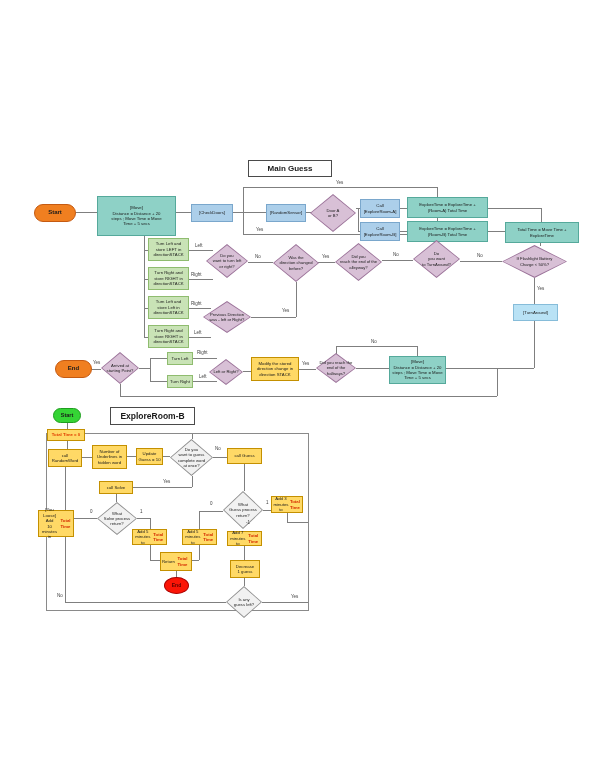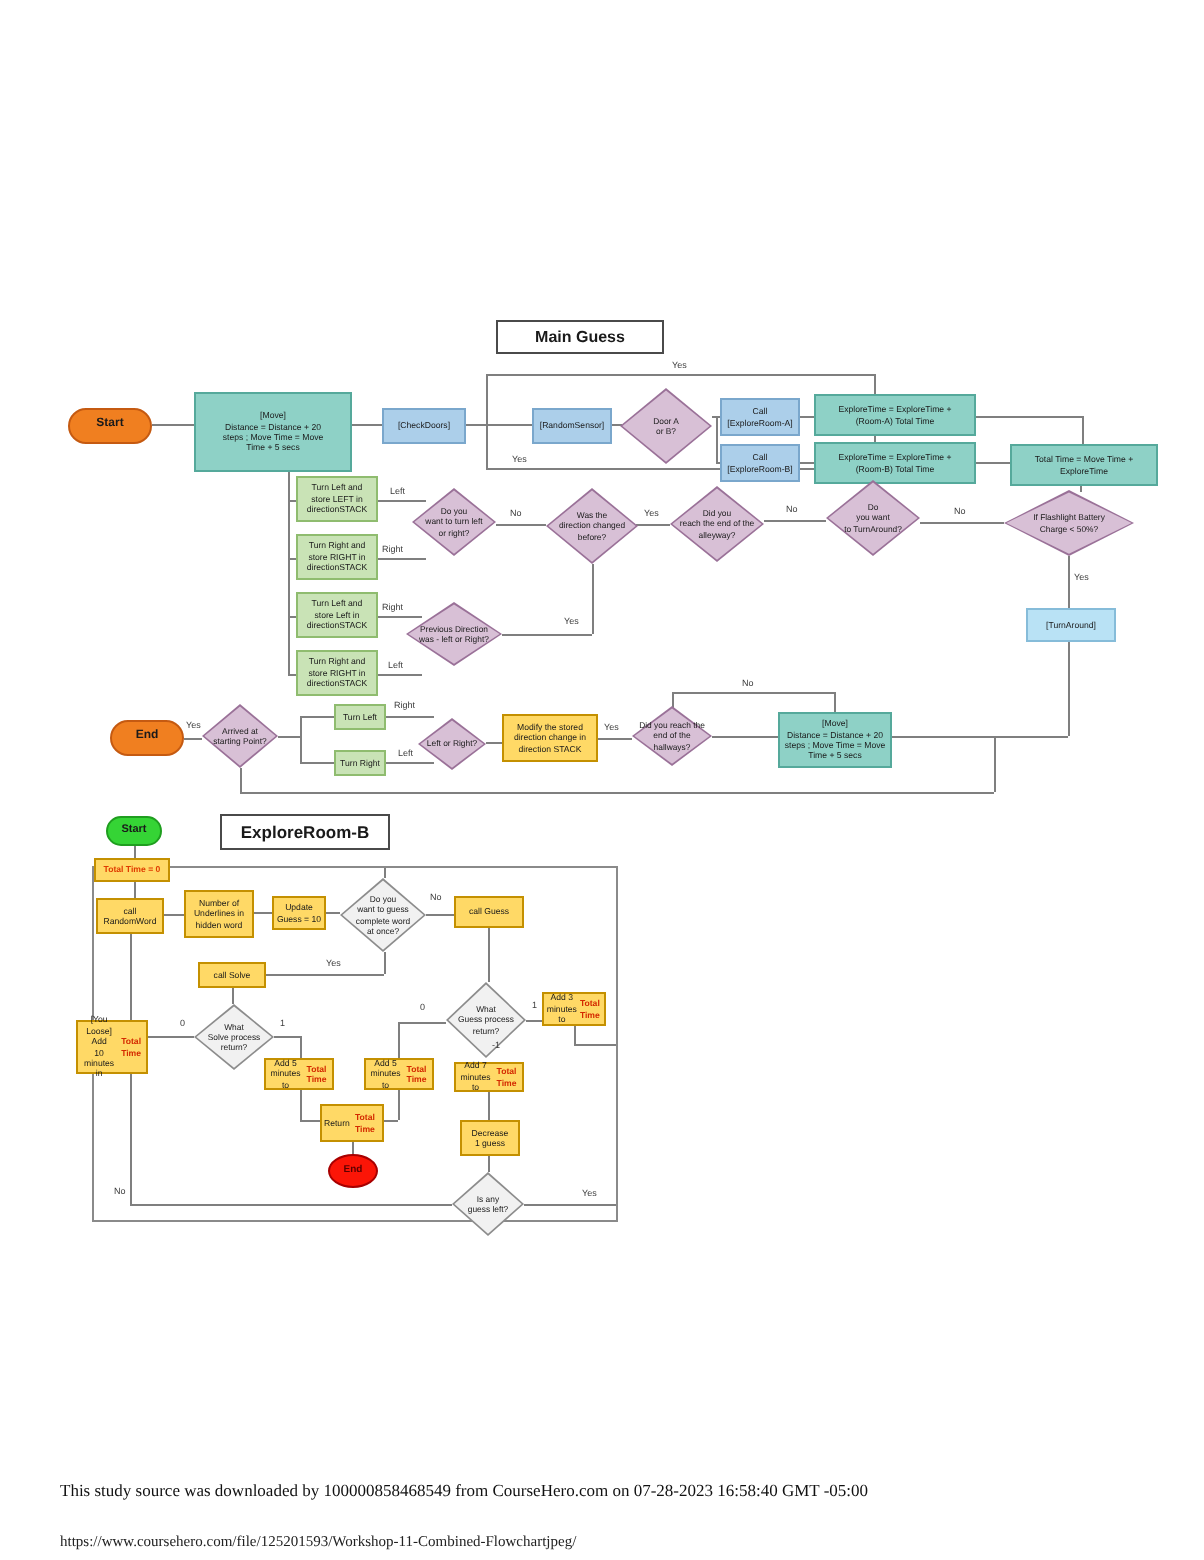--- a/index.html
+++ b/index.html
@@ -283,15 +283,13 @@
       <div class="lbl" style="left: 163px; top: 480px;">Yes</div>
       <div class="lbl" style="left: 90px; top: 510px;">0</div>
       <div class="lbl" style="left: 140px; top: 510px;">1</div>
       <div class="lbl" style="left: 210px; top: 502px;">0</div>
       <div class="lbl" style="left: 266px; top: 501px;">1</div>
       <div class="lbl" style="left: 246px; top: 521px;">-1</div>
       <div class="lbl" style="left: 291px; top: 595px;">Yes</div>
       <div class="lbl" style="left: 57px; top: 594px;">No</div>
     </div>
 
-  <div class="footer1">This study source was downloaded by 100000858468549 from CourseHero.com on 07-28-2023 16:58:40 GMT -05:00</div>
-  <div class="footer2">https://www.coursehero.com/file/125201593/Workshop-11-Combined-Flowchartjpeg/</div>
 </div>
 
 </body></html>

